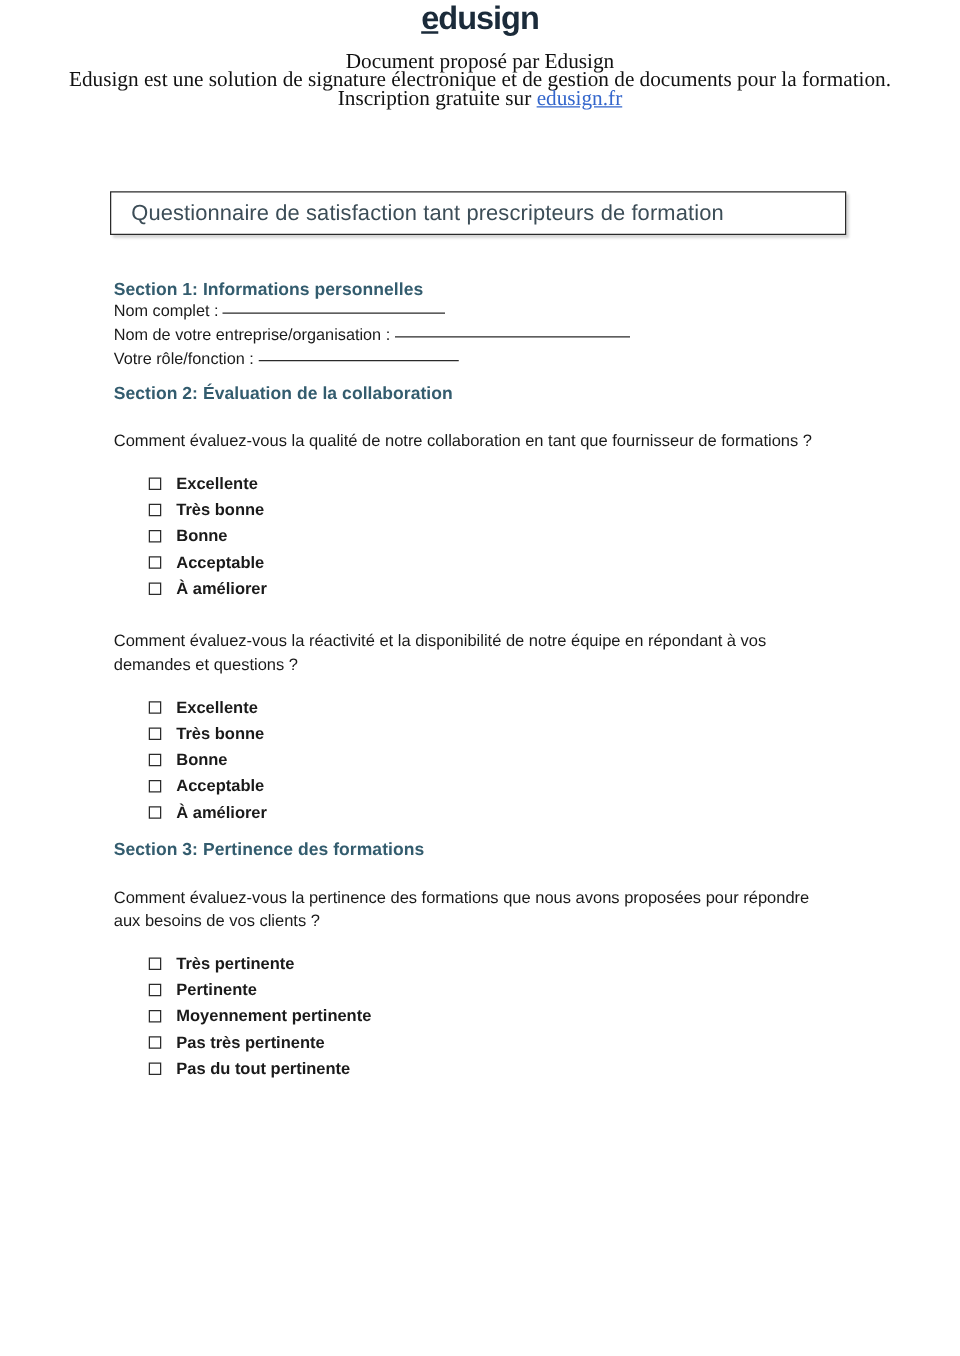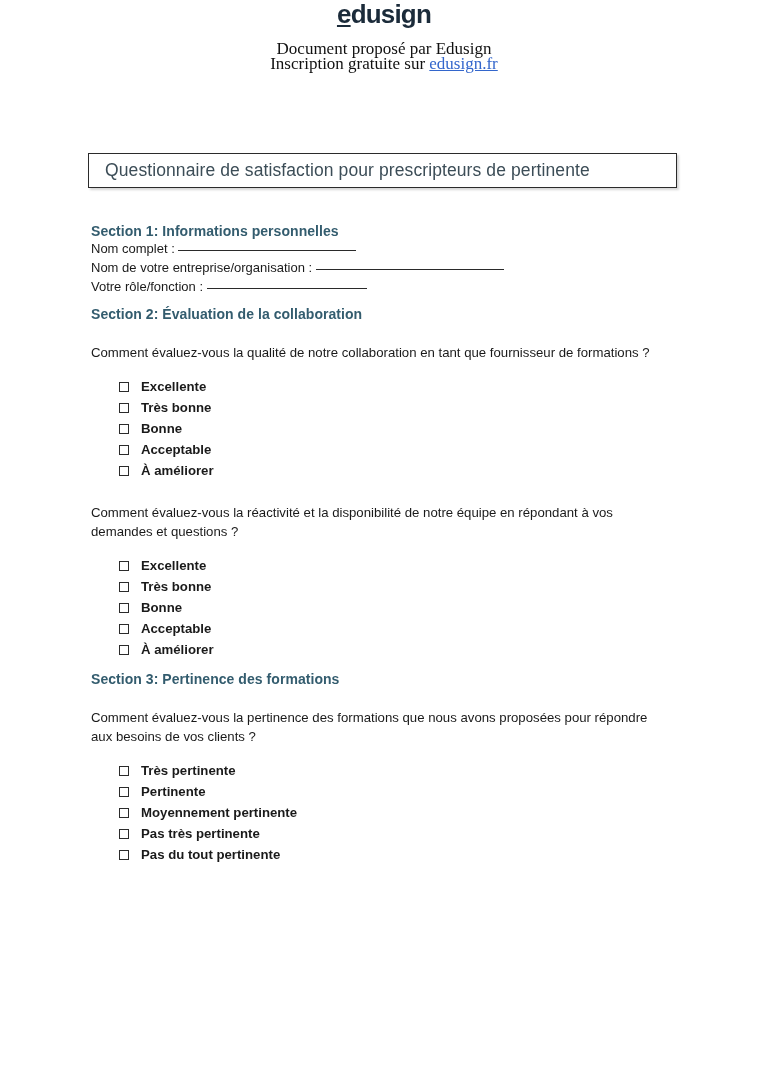--- a/index.html
+++ b/index.html
@@ -149,26 +149,27 @@
 </head>
 <body>
 
 <div class="page">
 
   <div class="doc-header">
     <div class="logo"><span class="logo-e">e</span><span>dusign</span></div>
 
     <div class="header-lines">
       <div>Document proposé par Edusign</div>
+      <div>Edusign est une solution de signature électronique et de gestion de documents pour la formation.</div>
       <div><span>Inscription gratuite sur </span><a class="header-link" href="#">edusign.fr</a></div>
     </div>
   </div>
 
   <div class="title-box">
-    <span class="title-text">Questionnaire de satisfaction pour prescripteurs de pertinente</span>
+    <span class="title-text">Questionnaire de satisfaction tant prescripteurs de formation</span>
   </div>
 
   <div class="content">
 
     <div>
       <div class="section-heading">Section 1: Informations personnelles</div>
 
       <div class="field-block">
         <div class="field-row">
           <span>Nom complet :</span>

